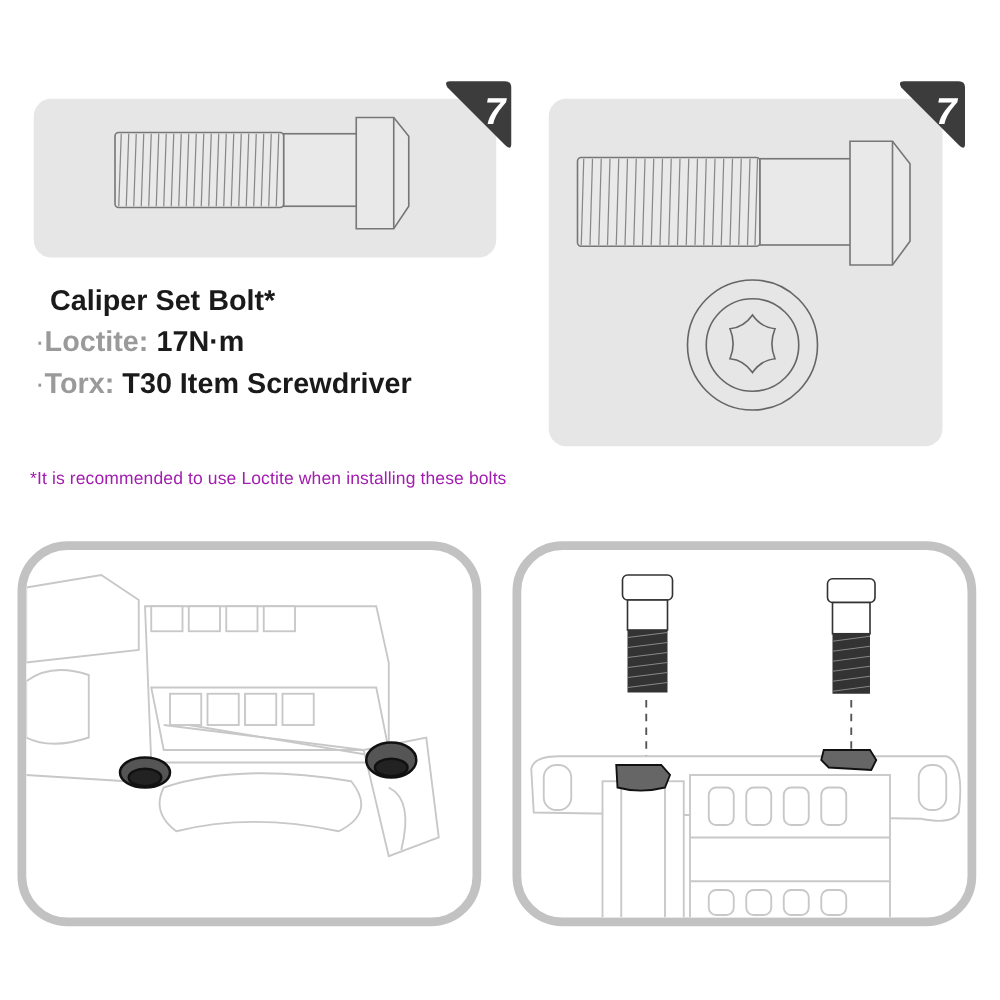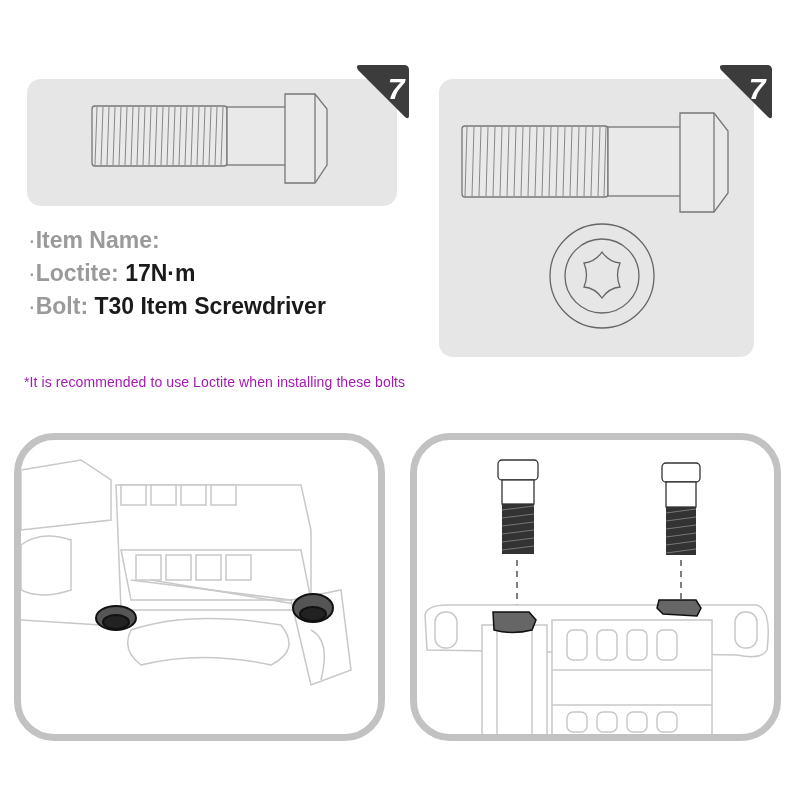--- a/index.html
+++ b/index.html
@@ -54,29 +54,29 @@
   </svg>
 </div>
 <div class="badge" style="left:354px; top:63px; width:56px; height:58px;">
   <svg width="56" height="58" viewBox="0 0 56 58">
     <path d="M6 2 L50 2 Q55 2 55 7 L55 52 Q55 58 50 53 L4 7 Q1 2 6 2 Z" fill="#3c3c3c"></path>
     <text x="42" y="36" text-anchor="middle" font-family="Liberation Sans, sans-serif" font-size="30" font-weight="bold" font-style="italic" fill="#fff">7</text>
   </svg>
 </div>
 
 <div class="info">
-  <div class="row">
-    <span class="dot">·</span><span class="lbl">Item Name:</span>
+  <div class="row indent">
+    <span class="val">Caliper Set Bolt*</span>
   </div>
   <div class="row">
     <span class="dot">·</span><span class="lbl">Loctite:</span>
     <span class="val">17N·m</span>
   </div>
   <div class="row">
-    <span class="dot">·</span><span class="lbl">Bolt:</span>
+    <span class="dot">·</span><span class="lbl">Torx:</span>
     <span class="val">T30 Item Screwdriver</span>
   </div>
 </div>
 
 <div class="panel" style="left:439px; top:79px; width:315px; height:278px;">
   <svg width="315" height="278" viewBox="0 0 315 278" style="position:absolute;left:0;top:0;">
     <g stroke="#777" stroke-width="1.3" fill="#e9e9e9">
       <rect x="23" y="47" width="146" height="71" rx="3"></rect>
       <rect x="169" y="48" width="76" height="69"></rect>
       <path d="M241 34 L275 34 L289 52 L289 114 L275 133 L241 133 Z"></path>

